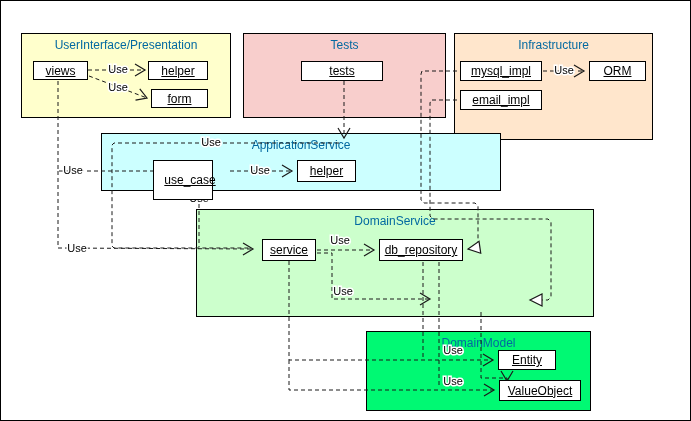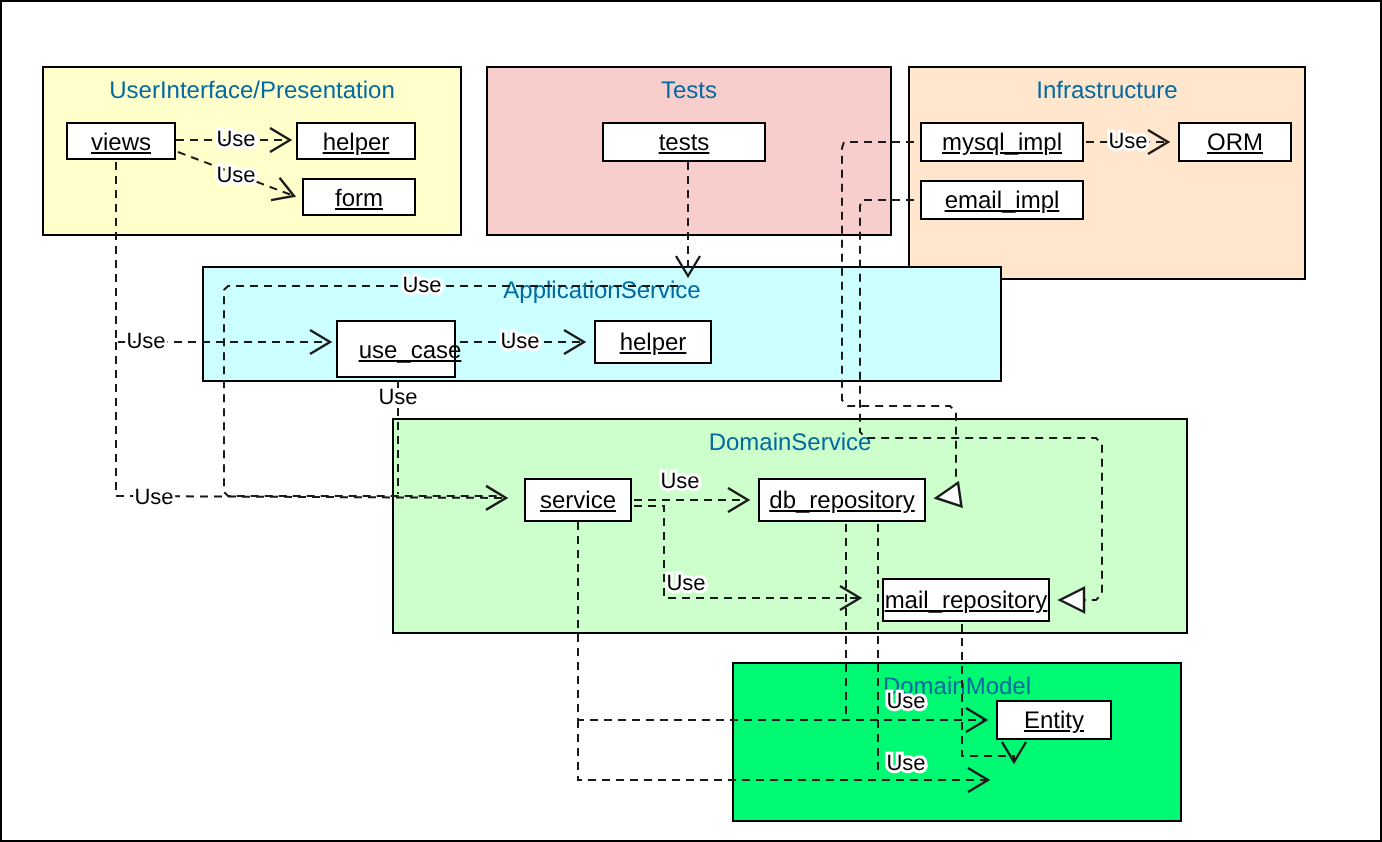--- a/index.html
+++ b/index.html
@@ -34,21 +34,21 @@
   #pkg-dsvc{left:195px;top:208px;width:398px;height:108px;}
   #pkg-dmodel{left:365px;top:330px;width:225px;height:80px;}
   
   #n-views{left:32px;top:60px;width:55px;height:19px;}
   #n-helper-ui{left:147px;top:60px;width:60px;height:19px;}
   #n-form{left:150px;top:88px;width:57px;height:19px;}
   #n-tests{left:300px;top:60px;width:82px;height:20px;}
   #n-mysql{left:459px;top:60px;width:82px;height:20px;}
   #n-email{left:459px;top:89px;width:82px;height:20px;}
   #n-orm{left:588px;top:60px;width:57px;height:20px;}
-  #n-usecase{left:167px;top:159px;width:60px;height:29px;padding-left:14px;}
+  #n-usecase{left:152px;top:159px;width:60px;height:40px;padding-left:14px;}
   #n-helper-app{left:296px;top:159px;width:59px;height:22px;}
   #n-service{left:261px;top:238px;width:54px;height:22px;}
   #n-dbrepo{left:378px;top:238px;width:84px;height:22px;}
   #n-mailrepo{left:440px;top:288px;width:84px;height:22px;}
   #n-entity{left:497px;top:349px;width:58px;height:20px;}
   #n-valueobject{left:498px;top:379px;width:82px;height:21px;}
 </style>
 </head>
 <body>
 
@@ -120,16 +120,16 @@
   <div class="node" id="n-helper-ui">helper</div>
   <div class="node" id="n-form">form</div>
   <div class="node" id="n-tests">tests</div>
   <div class="node" id="n-mysql">mysql_impl</div>
   <div class="node" id="n-email">email_impl</div>
   <div class="node" id="n-orm">ORM</div>
   <div class="node" id="n-usecase">use_case</div>
   <div class="node" id="n-helper-app">helper</div>
   <div class="node" id="n-service">service</div>
   <div class="node" id="n-dbrepo">db_repository</div>
-  <div class="node" id="n-mailrepo">mail_repository</div>
   <div class="node" id="n-entity">Entity</div>
+  <div class="node" id="n-valueobject">ValueObject</div>
 
 </div>
 
 </body></html>

